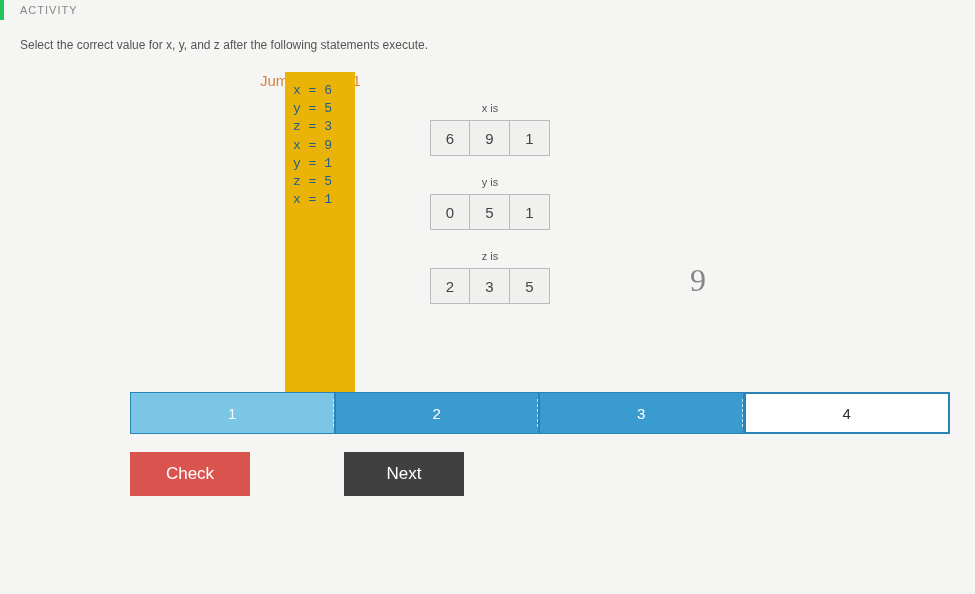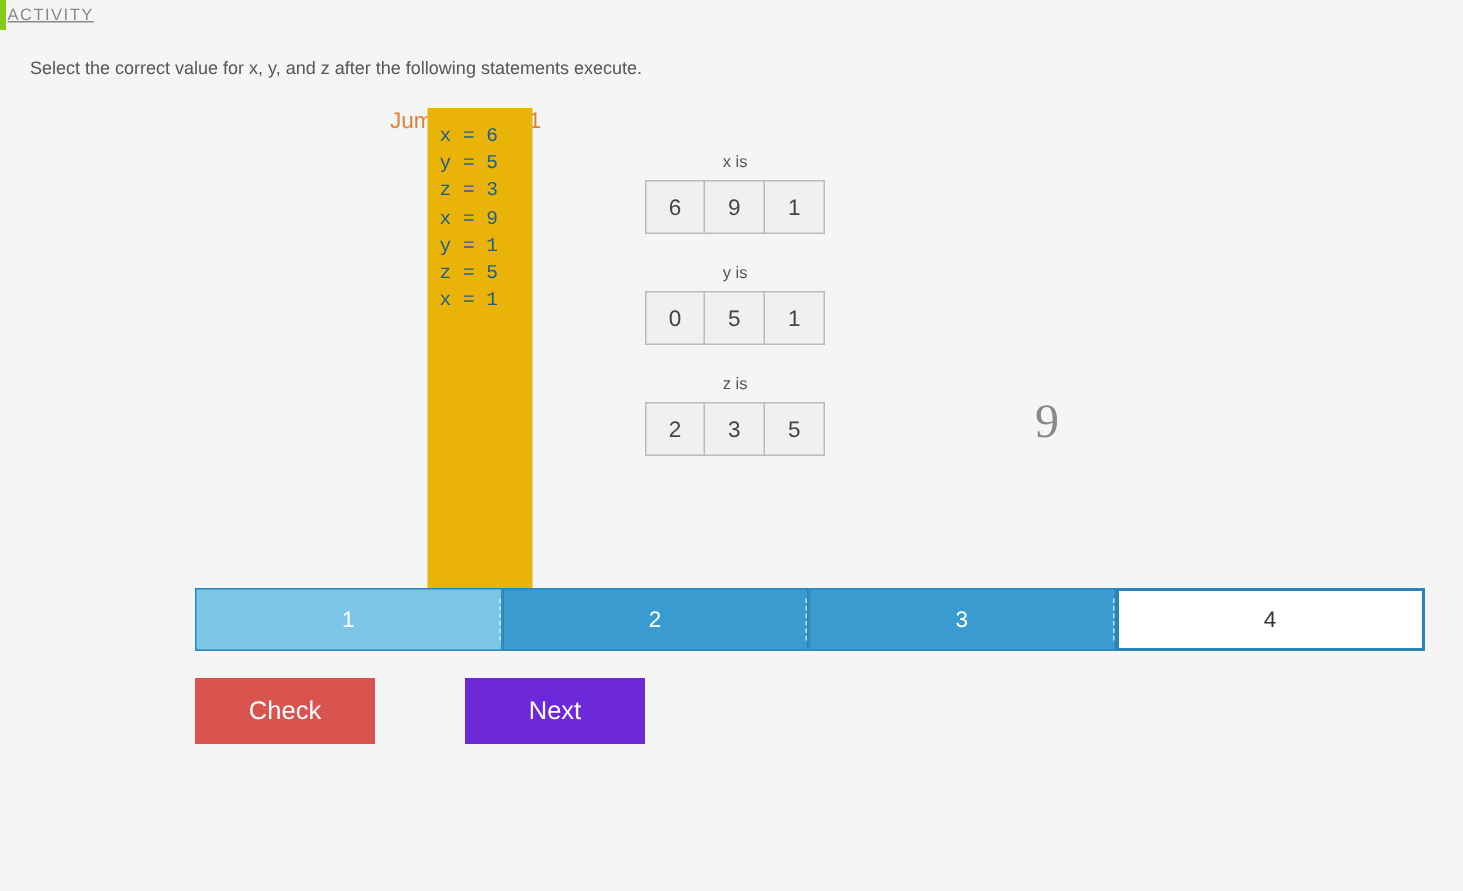--- a/index.html
+++ b/index.html
@@ -5,28 +5,27 @@
     * { box-sizing: border-box; margin: 0; padding: 0; }
     body {
       font-family: Arial, Helvetica, sans-serif;
       background: #f5f5f3;
       width: 975px;
       height: 594px;
       position: relative;
       overflow: hidden;
     }
     .topbar {
-      border-left: 4px solid #84cc16;
-      padding: 4px 1px;
+      border-left: 4px solid #22c55e;
+      padding: 4px 16px;
       margin: 0 0 8px 0;
       font-size: 11px;
       color: #888;
       letter-spacing: 1px;
       text-transform: uppercase;
-      text-decoration: underline;
     }
     .prompt {
       font-size: 12px;
       color: #555;
       padding: 10px 20px 20px 20px;
     }
     .content {
       position: relative;
       margin-left: 130px;
       height: 430px;
@@ -118,35 +117,35 @@
       right: 0; top: 6px; bottom: 6px;
       border-right: 1px dashed rgba(255,255,255,0.7);
     }
     .progress-cell:last-child::after,
     .progress-cell.incomplete::after { display: none; }
     .buttons {
       position: absolute;
       left: 0;
       top: 380px;
       display: flex;
-      gap: 60px;
+      gap: 94px;
     }
     .btn {
       width: 120px;
       height: 44px;
       border: none;
       font-size: 17px;
       color: #fff;
       cursor: pointer;
       display: flex;
       align-items: center;
       justify-content: center;
     }
     .btn-check { background: #d9534f; }
-    .btn-next { background: #6d28d9; }
+    .btn-next { background: #404040; }
     .scribble {
       position: absolute;
       color: #888;
       font-family: cursive;
     }
   </style>
 </head>
 <body>
 
 <div class="topbar">

